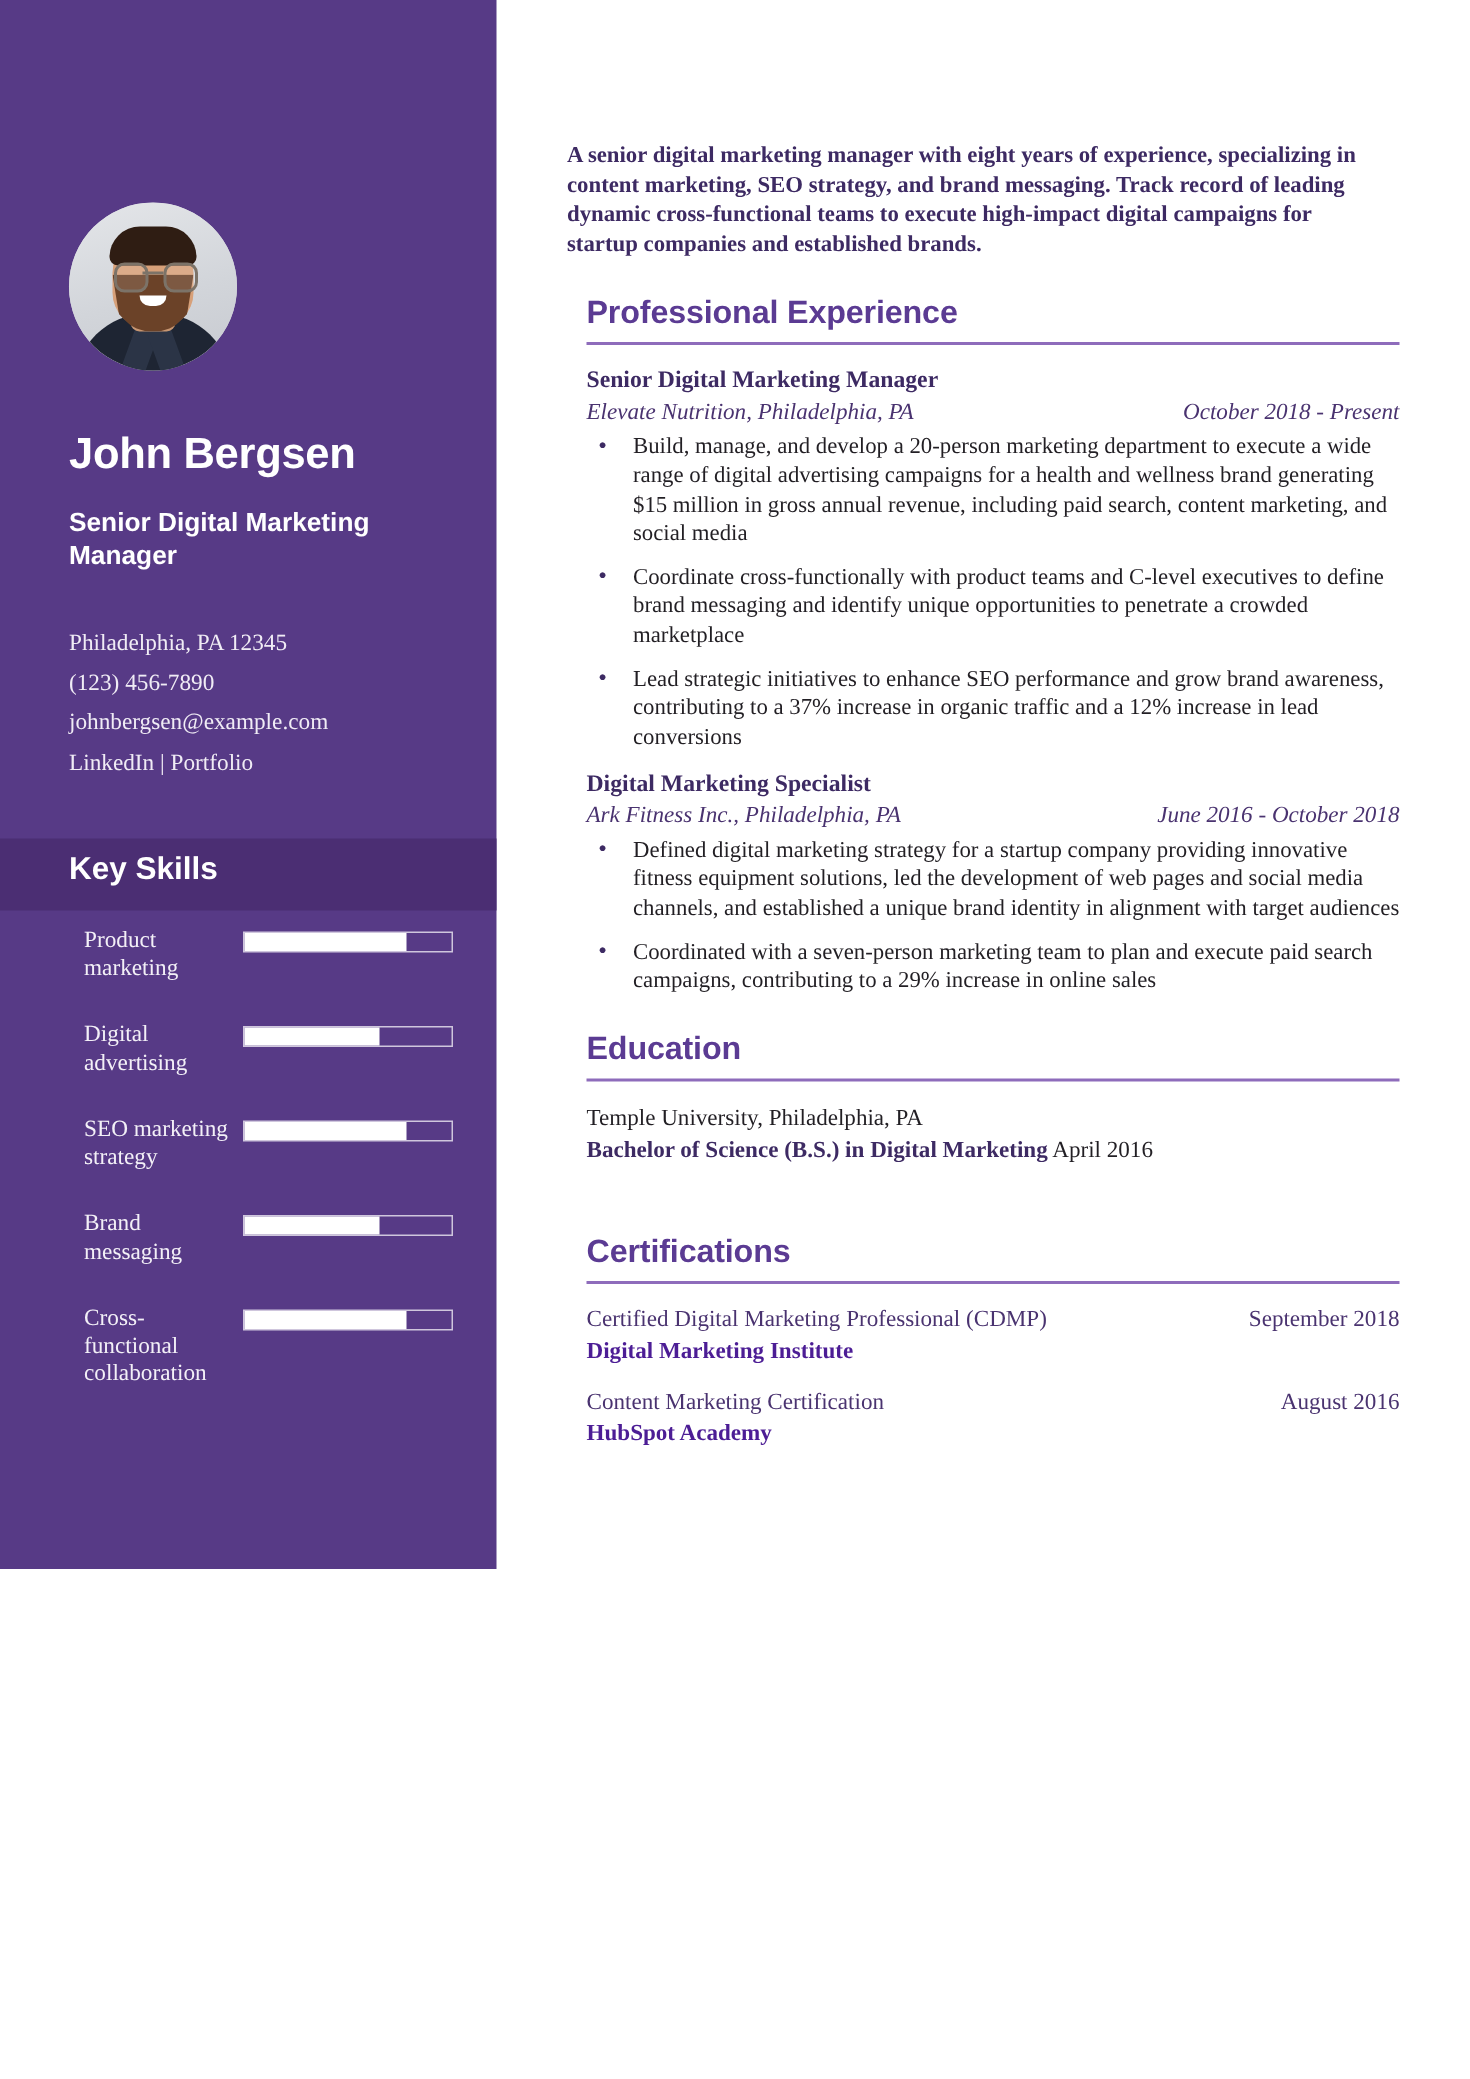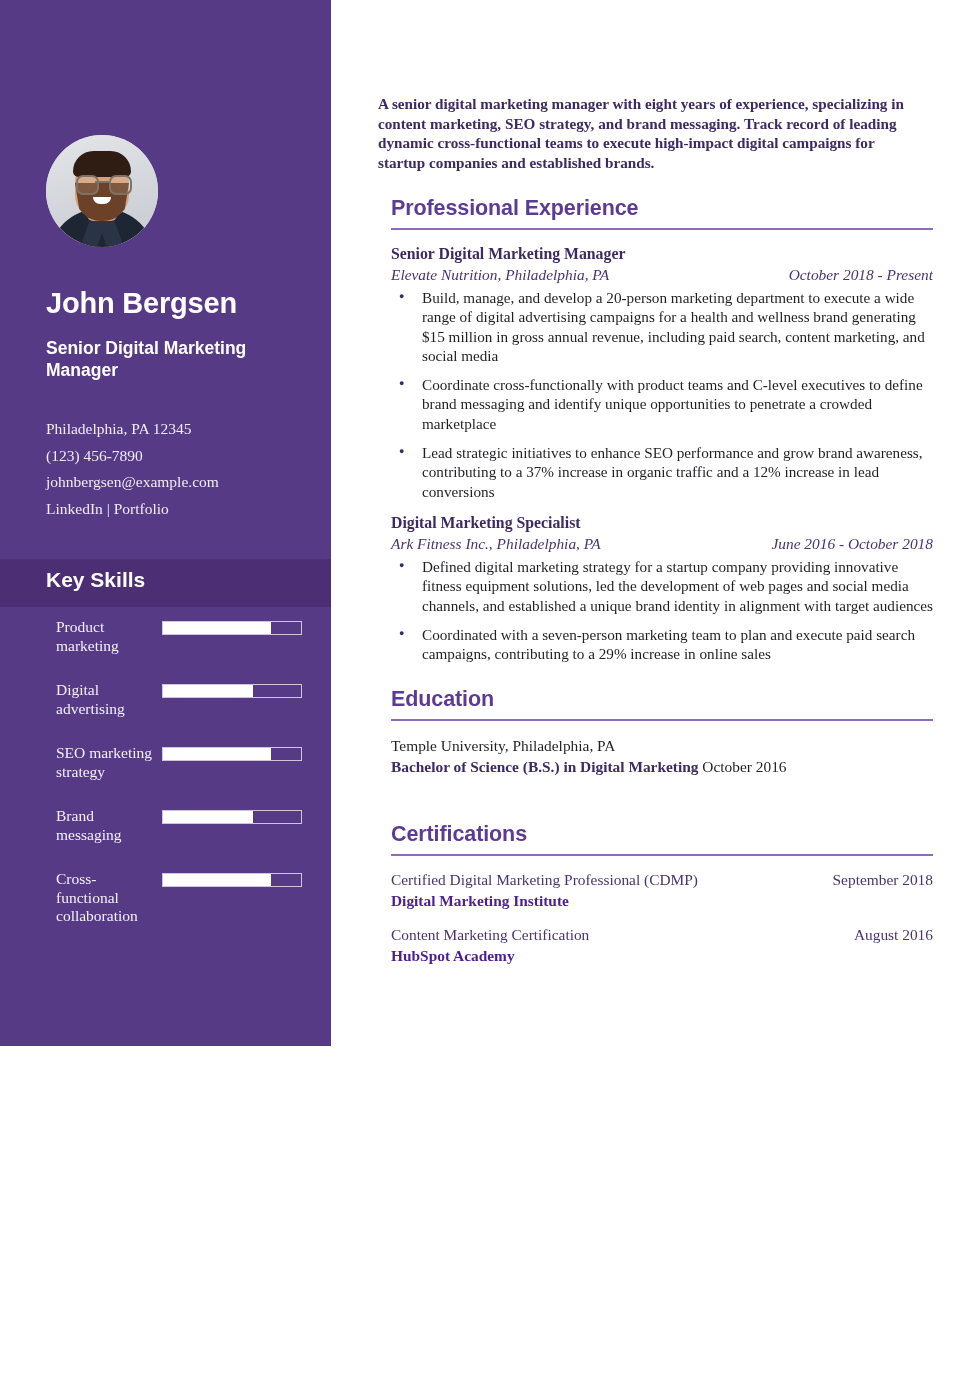--- a/index.html
+++ b/index.html
@@ -427,21 +427,21 @@
               <li>Coordinated with a seven-person marketing team to plan and execute paid search campaigns, contributing to a 29% increase in online sales</li>
             </ul>
           </div>
         </div>
     </div>
 
     <div class="section" id="sec-education" style="top:687px;">
       <div class="section-title">Education</div>
       <div class="section-rule"></div>
       <div class="edu-line-1">Temple University, Philadelphia, PA</div>
-      <div class="edu-line-2"><span class="edu-degree">Bachelor of Science (B.S.) in Digital Marketing</span> <span>October 2016</span></div>
+      <div class="edu-line-2"><span class="edu-degree">Bachelor of Science (B.S.) in Digital Marketing</span> <span>April 2016</span></div>
     </div>
 
     <div class="section" id="sec-certifications" style="top:822px;">
       <div class="section-title">Certifications</div>
       <div class="section-rule"></div>
       <div id="certs">
           <div class="cert-block">
             <div class="cert-top">
               <div class="cert-name">Certified Digital Marketing Professional (CDMP)</div>
               <div class="cert-date">September 2018</div>

